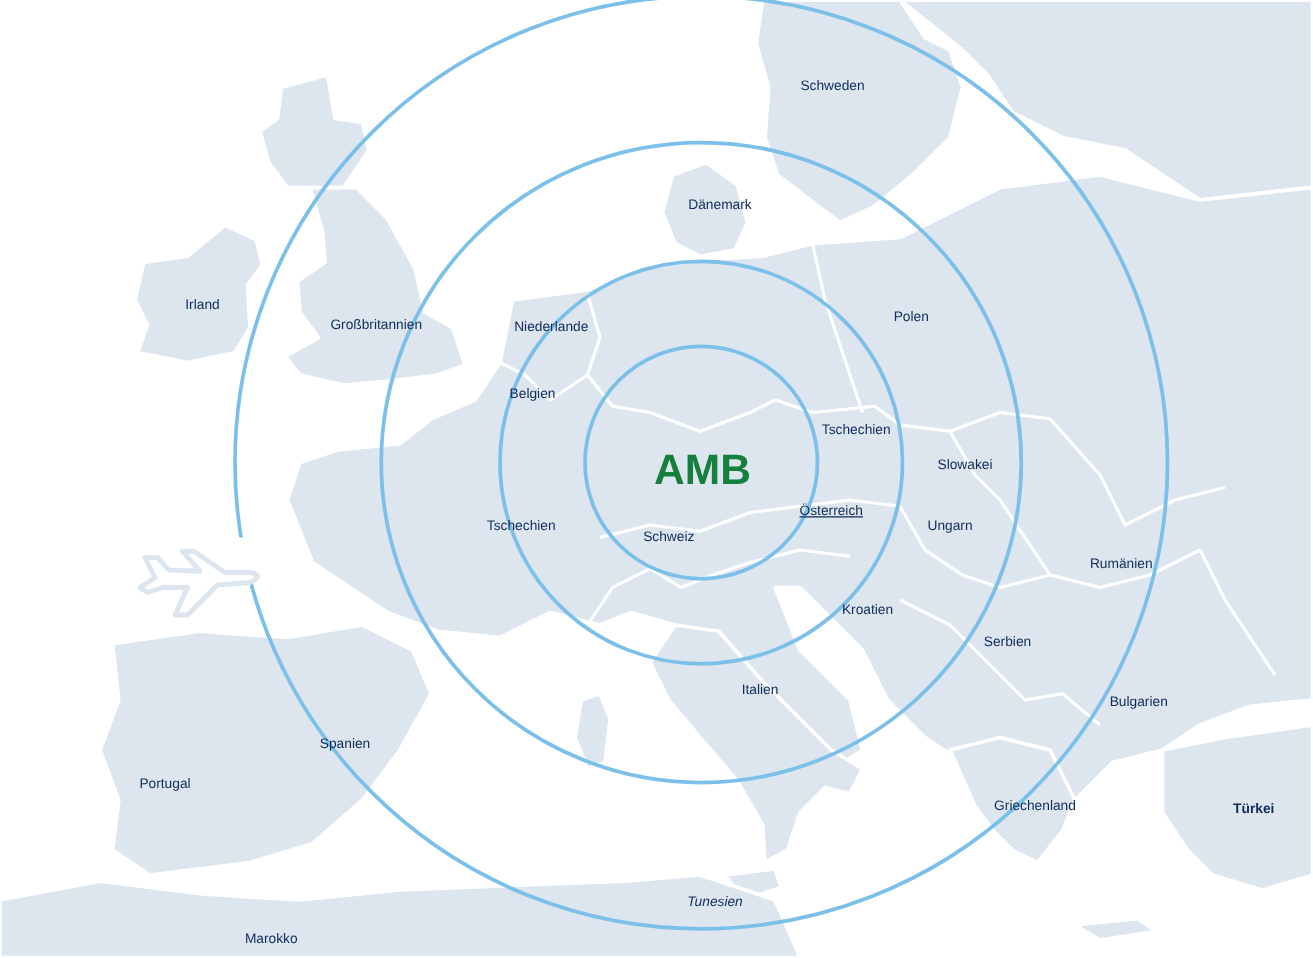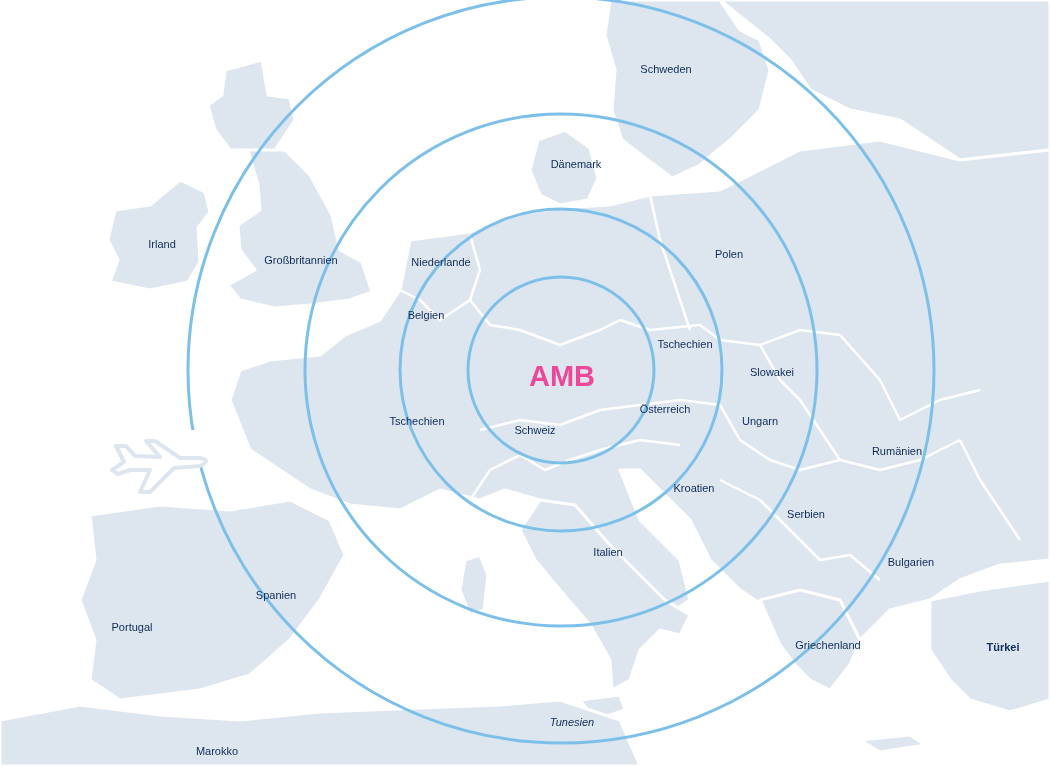--- a/index.html
+++ b/index.html
@@ -7,21 +7,21 @@
       position: relative; width: 1050px; height: 766px; overflow: hidden;
       background: #ffffff;
       font-family: "Liberation Sans", "DejaVu Sans", sans-serif;
     }
     svg.layer { position: absolute; left: 0; top: 0; }
     .label {
       position: absolute; color: #0f2c5c; font-size: 11px; line-height: 20px;
       white-space: nowrap; transform: translate(-50%, -50%); text-align: center;
     }
     .label.center {
-      font-size: 29px; font-weight: bold; line-height: 38px; color: #ec4899;
+      font-size: 34px; font-weight: bold; line-height: 38px; color: #15803d;
     }
     .label.twoline { line-height: 21px; }
   </style>
 </head>
 <body>
 
 <div class="stage">
 
   <svg class="layer" width="1050" height="766" viewBox="0 0 1050 766">
     <g fill="#dde5ee" stroke="#ffffff" stroke-width="3" stroke-linejoin="round">
@@ -92,21 +92,21 @@
   <div class="label" style="left:576px; top:164px;">Dänemark</div>
   <div class="label" style="left:162px; top:244px;">Irland</div>
   <div class="label" style="left:301px; top:260px;">Großbritannien</div>
   <div class="label" style="left:441px; top:262px;">Niederlande</div>
   <div class="label" style="left:729px; top:254px;">Polen</div>
   <div class="label" style="left:426px; top:315px;">Belgien</div>
   <div class="label" style="left:685px; top:344px;">Tschechien</div>
   <div class="label" style="left:772px; top:372px;">Slowakei</div>
   <div class="label" style="left:417px; top:421px;">Tschechien</div>
   <div class="label" style="left:535px; top:430px;">Schweiz</div>
-  <div class="label" style="left:665px; top:409px;">Österreich</div>
+  <div class="label" style="left:665px; top:409px;text-decoration:underline;">Österreich</div>
   <div class="label" style="left:760px; top:421px;">Ungarn</div>
   <div class="label" style="left:897px; top:451px;">Rumänien</div>
   <div class="label" style="left:694px; top:468px;margin-top:20px;">Kroatien</div>
   <div class="label" style="left:806px; top:514px;">Serbien</div>
   <div class="label" style="left:608px; top:552px;">Italien</div>
   <div class="label" style="left:911px; top:546px;margin-top:16px;">Bulgarien</div>
   <div class="label" style="left:276px; top:595px;">Spanien</div>
   <div class="label" style="left:132px; top:627px;text-align:center;">Portugal</div>
   <div class="label" style="left:828px; top:645px;">Griechenland</div>
   <div class="label" style="left:1003px; top:647px;font-weight:bold;">Türkei</div>

